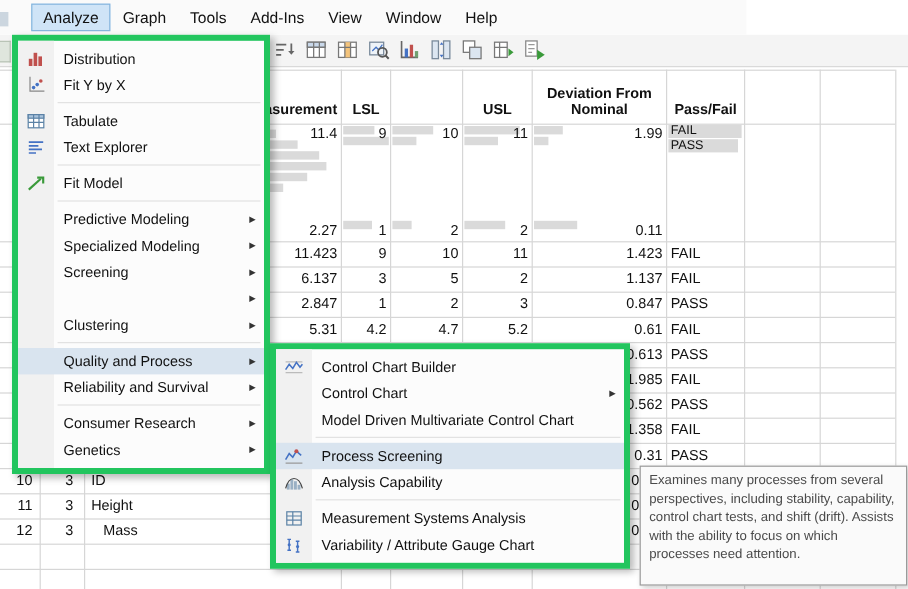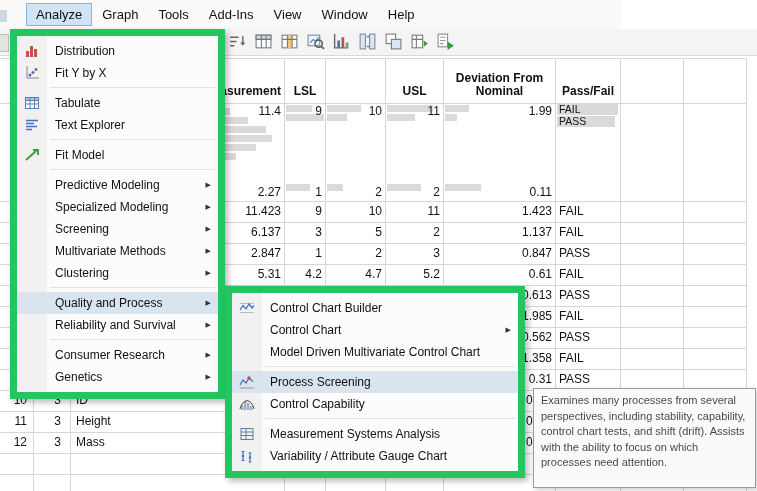--- a/index.html
+++ b/index.html
@@ -33,21 +33,21 @@
   .cell{position:absolute;height:21px;line-height:21px;font-size:12px;white-space:nowrap;
         overflow:hidden;box-sizing:border-box;}
   .num{text-align:right;padding-right:3px;}
   .pfcell{padding-left:3px;}
   .sm{height:14px;line-height:14px;}
   .hbar{position:absolute;height:7px;background:#dadada;}
   .pfbar{position:absolute;height:11px;background:#dadada;font-size:10.5px;line-height:11px;
          padding-left:2px;box-sizing:border-box;white-space:nowrap;}
 
   
-  .menu{position:absolute;background:#fcfcfc;border:7px solid #22c55e;
+  .menu{position:absolute;background:#fcfcfc;border:5px solid #22c55e;
         box-shadow:3px 3px 6px rgba(0,0,0,.28);padding:4px 0;box-sizing:border-box;}
   .menu::before{content:"";position:absolute;left:0;top:0;bottom:0;width:30px;background:#f1f1f1;}
   #analyze-menu{left:10px;top:29px;width:215px;z-index:10;}
   #quality-submenu{left:225px;top:286px;width:300px;z-index:11;}
   .mi{position:relative;height:22px;display:flex;align-items:center;padding-left:38px;
       font-size:12px;box-sizing:border-box;}
   .mi.hl{background:#d9e4ef;text-align:center;}
   .ic{position:absolute;left:7px;top:3px;width:16px;height:16px;}
   .ic svg{width:16px;height:16px;}
   .arrow{position:absolute;right:7px;top:50%;transform:translateY(-50%);font-size:7px;color:#333;}
@@ -177,21 +177,21 @@
   <div class="cell" style="left:74px;top:390px;width:140px;padding-left:2px">ID</div>
   <div class="cell" style="left:526px;top:390px;width:7px">0</div>
 
   <div class="cell num" style="left:0;top:411px;width:30px">11</div>
   <div class="cell num" style="left:33px;top:411px;width:31px">3</div>
   <div class="cell" style="left:74px;top:411px;width:140px;padding-left:2px">Height</div>
   <div class="cell" style="left:526px;top:411px;width:7px">0</div>
 
   <div class="cell num" style="left:0;top:432px;width:30px">12</div>
   <div class="cell num" style="left:33px;top:432px;width:31px">3</div>
-  <div class="cell" style="left:74px;top:432px;width:140px;padding-left:2px">Mass</div>
+  <div class="cell" style="left:84px;top:432px;width:140px;padding-left:2px">Mass</div>
   <div class="cell" style="left:526px;top:432px;width:7px">0</div>
 </div>
 
 <div class="menubar">
   <span class="menufrag"></span>
   <span class="mb active">Analyze</span>
   <span class="mb">Graph</span>
   <span class="mb">Tools</span>
   <span class="mb">Add-Ins</span>
   <span class="mb">View</span>
@@ -299,21 +299,20 @@
   </div>
   <div class="mi">
     <span>Specialized Modeling</span>
     <span class="arrow">▶</span>
   </div>
   <div class="mi">
     <span>Screening</span>
     <span class="arrow">▶</span>
   </div>
   <div class="mi">
-    <span>Multivariate Methods</span>
     <span class="arrow">▶</span>
   </div>
   <div class="mi">
     <span>Clustering</span>
     <span class="arrow">▶</span>
   </div>
   <div class="msep"></div>
   <div class="mi hl">
     <span>Quality and Process</span>
     <span class="arrow">▶</span>
@@ -358,21 +357,21 @@
     <span>Process Screening</span>
   </div>
   <div class="mi">
     <span class="ic"><svg viewBox="0 0 16 16">
           <rect x="2" y="9" width="2.4" height="5" fill="#9ab0c4"></rect>
           <rect x="5" y="5.5" width="2.4" height="8.5" fill="#9ab0c4"></rect>
           <rect x="8" y="7" width="2.4" height="7" fill="#9ab0c4"></rect>
           <rect x="11" y="10" width="2.4" height="4" fill="#9ab0c4"></rect>
           <path d="M1 13C4 2 12 2 15 13" fill="none" stroke="#444"></path>
         </svg></span>
-    <span>Control Capability</span>
+    <span>Analysis Capability</span>
   </div>
   <div class="msep"></div>
   <div class="mi">
     <span class="ic"><svg viewBox="0 0 16 16">
           <rect x="2" y="2.5" width="12" height="11" fill="none" stroke="#5b82a6"></rect>
           <path d="M2 6h12M2 9.5h12M7 2.5v11" stroke="#5b82a6" fill="none"></path>
         </svg></span>
     <span>Measurement Systems Analysis</span>
   </div>
   <div class="mi">

